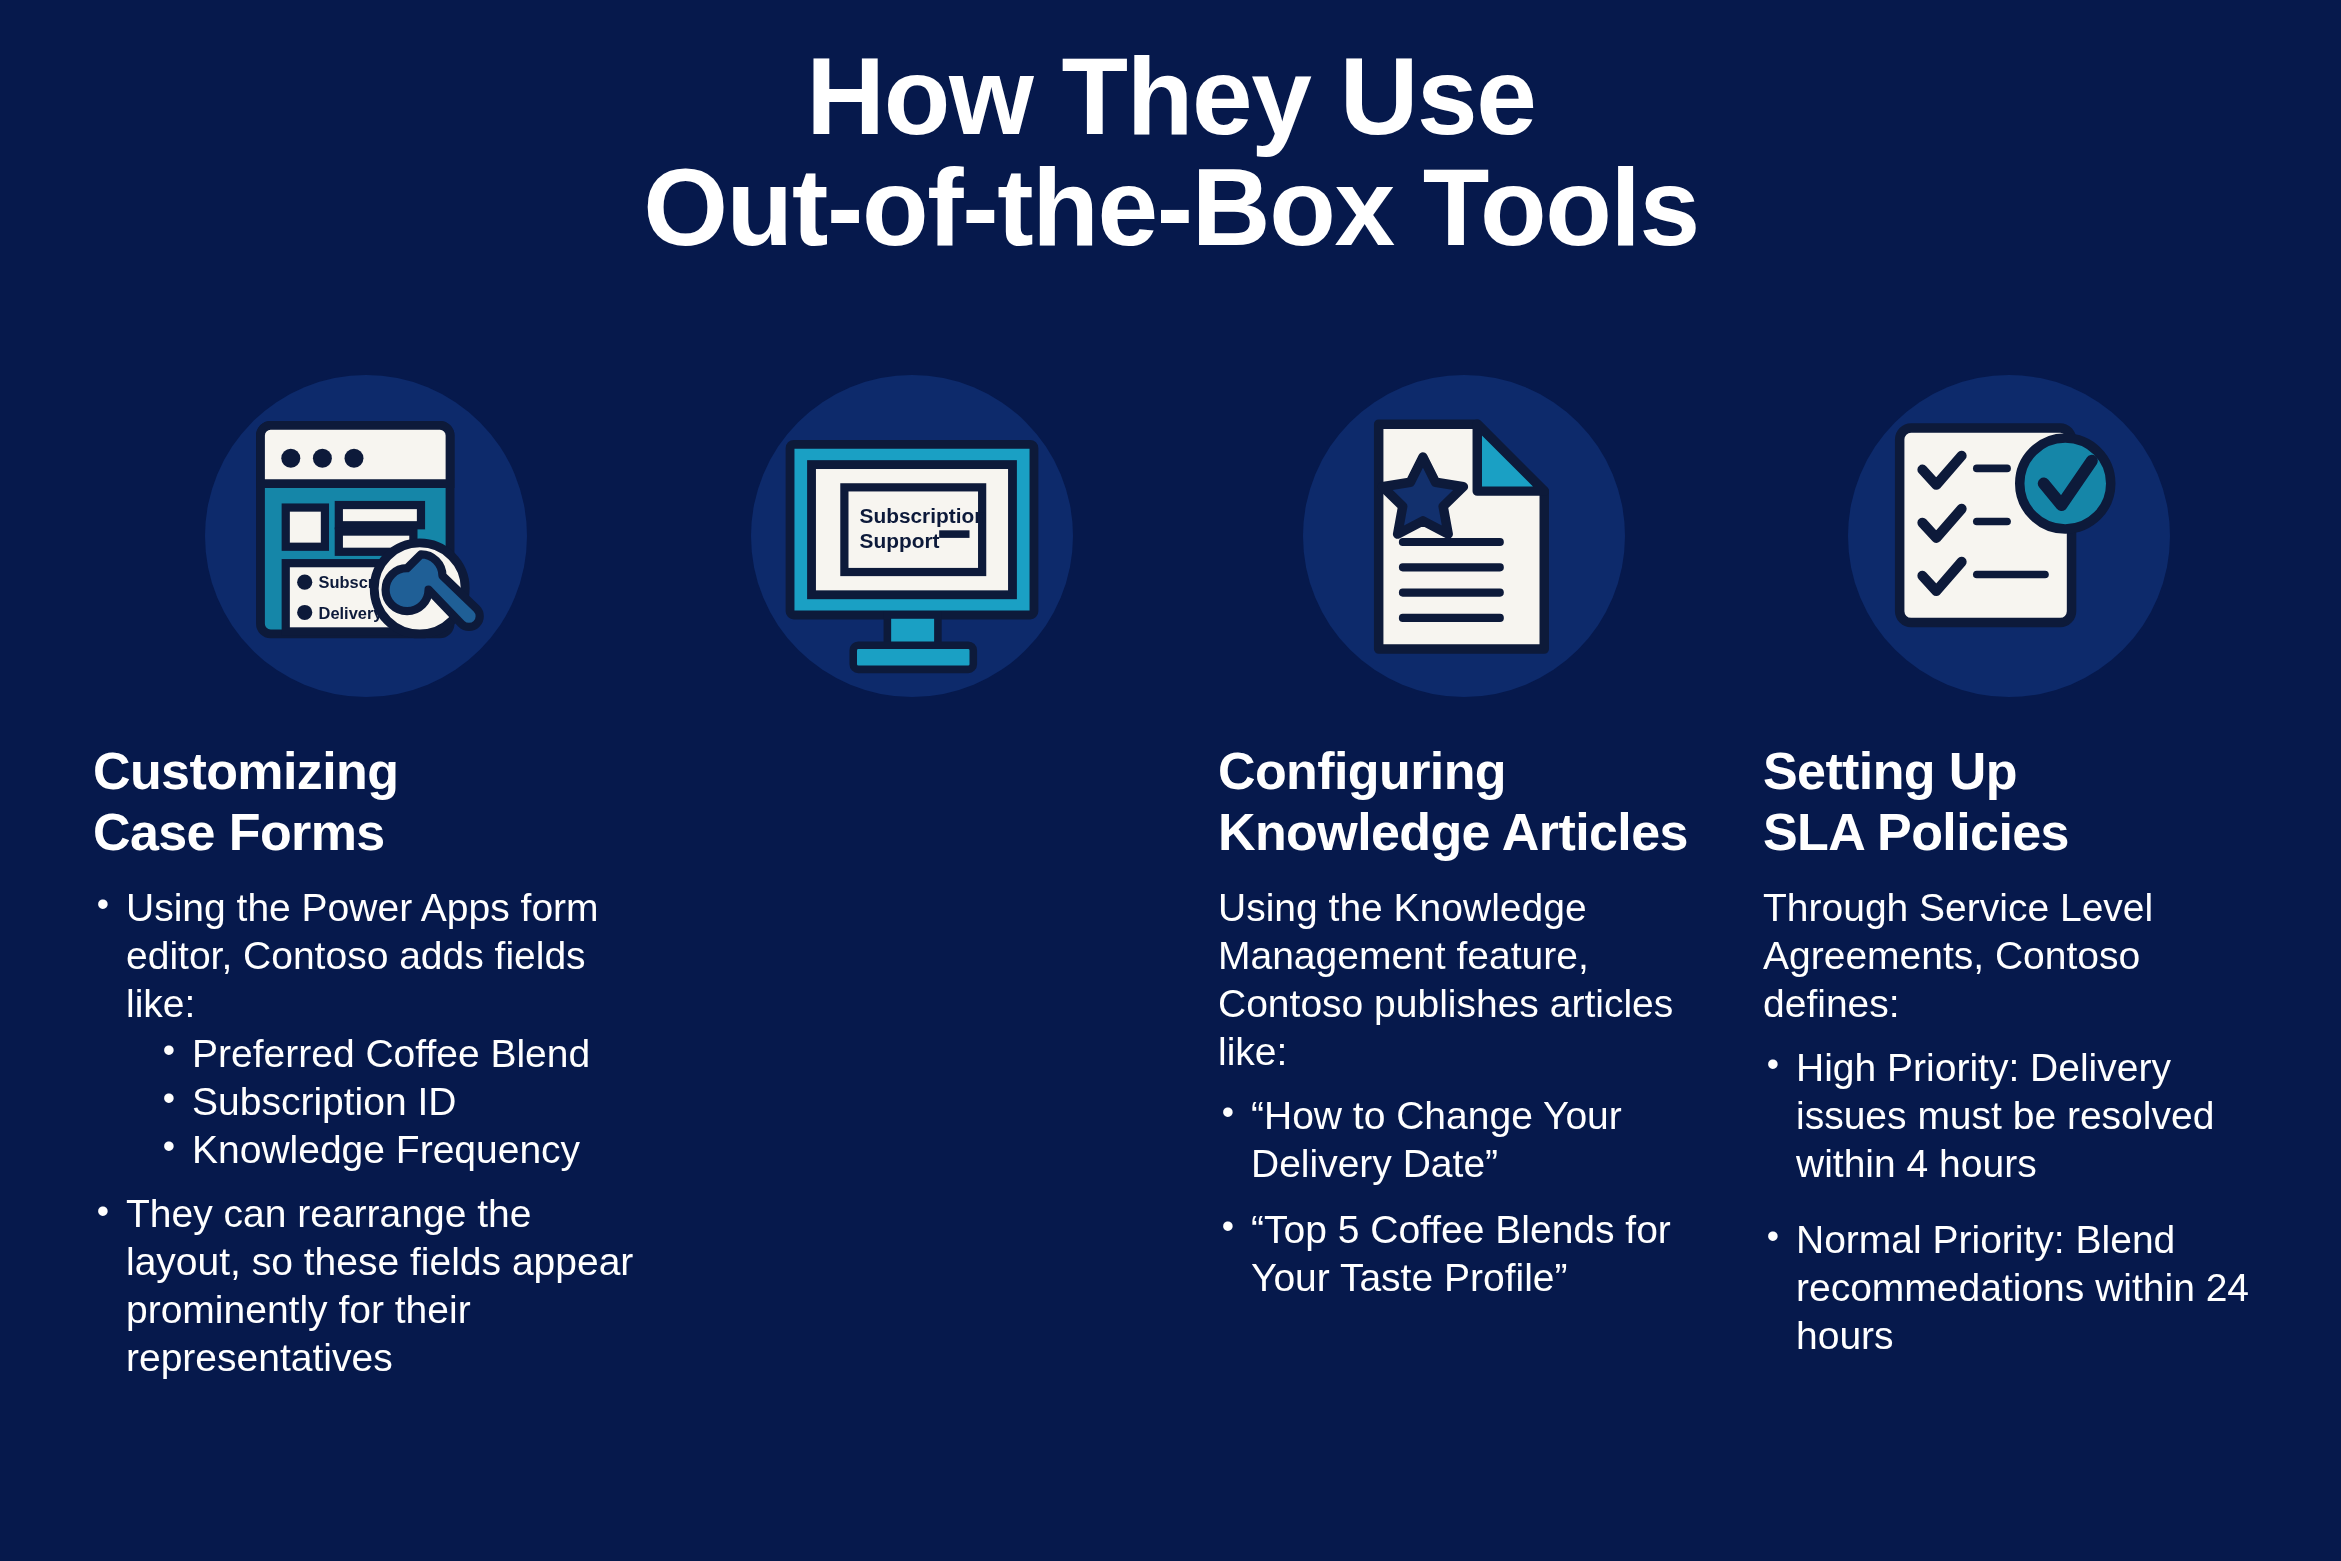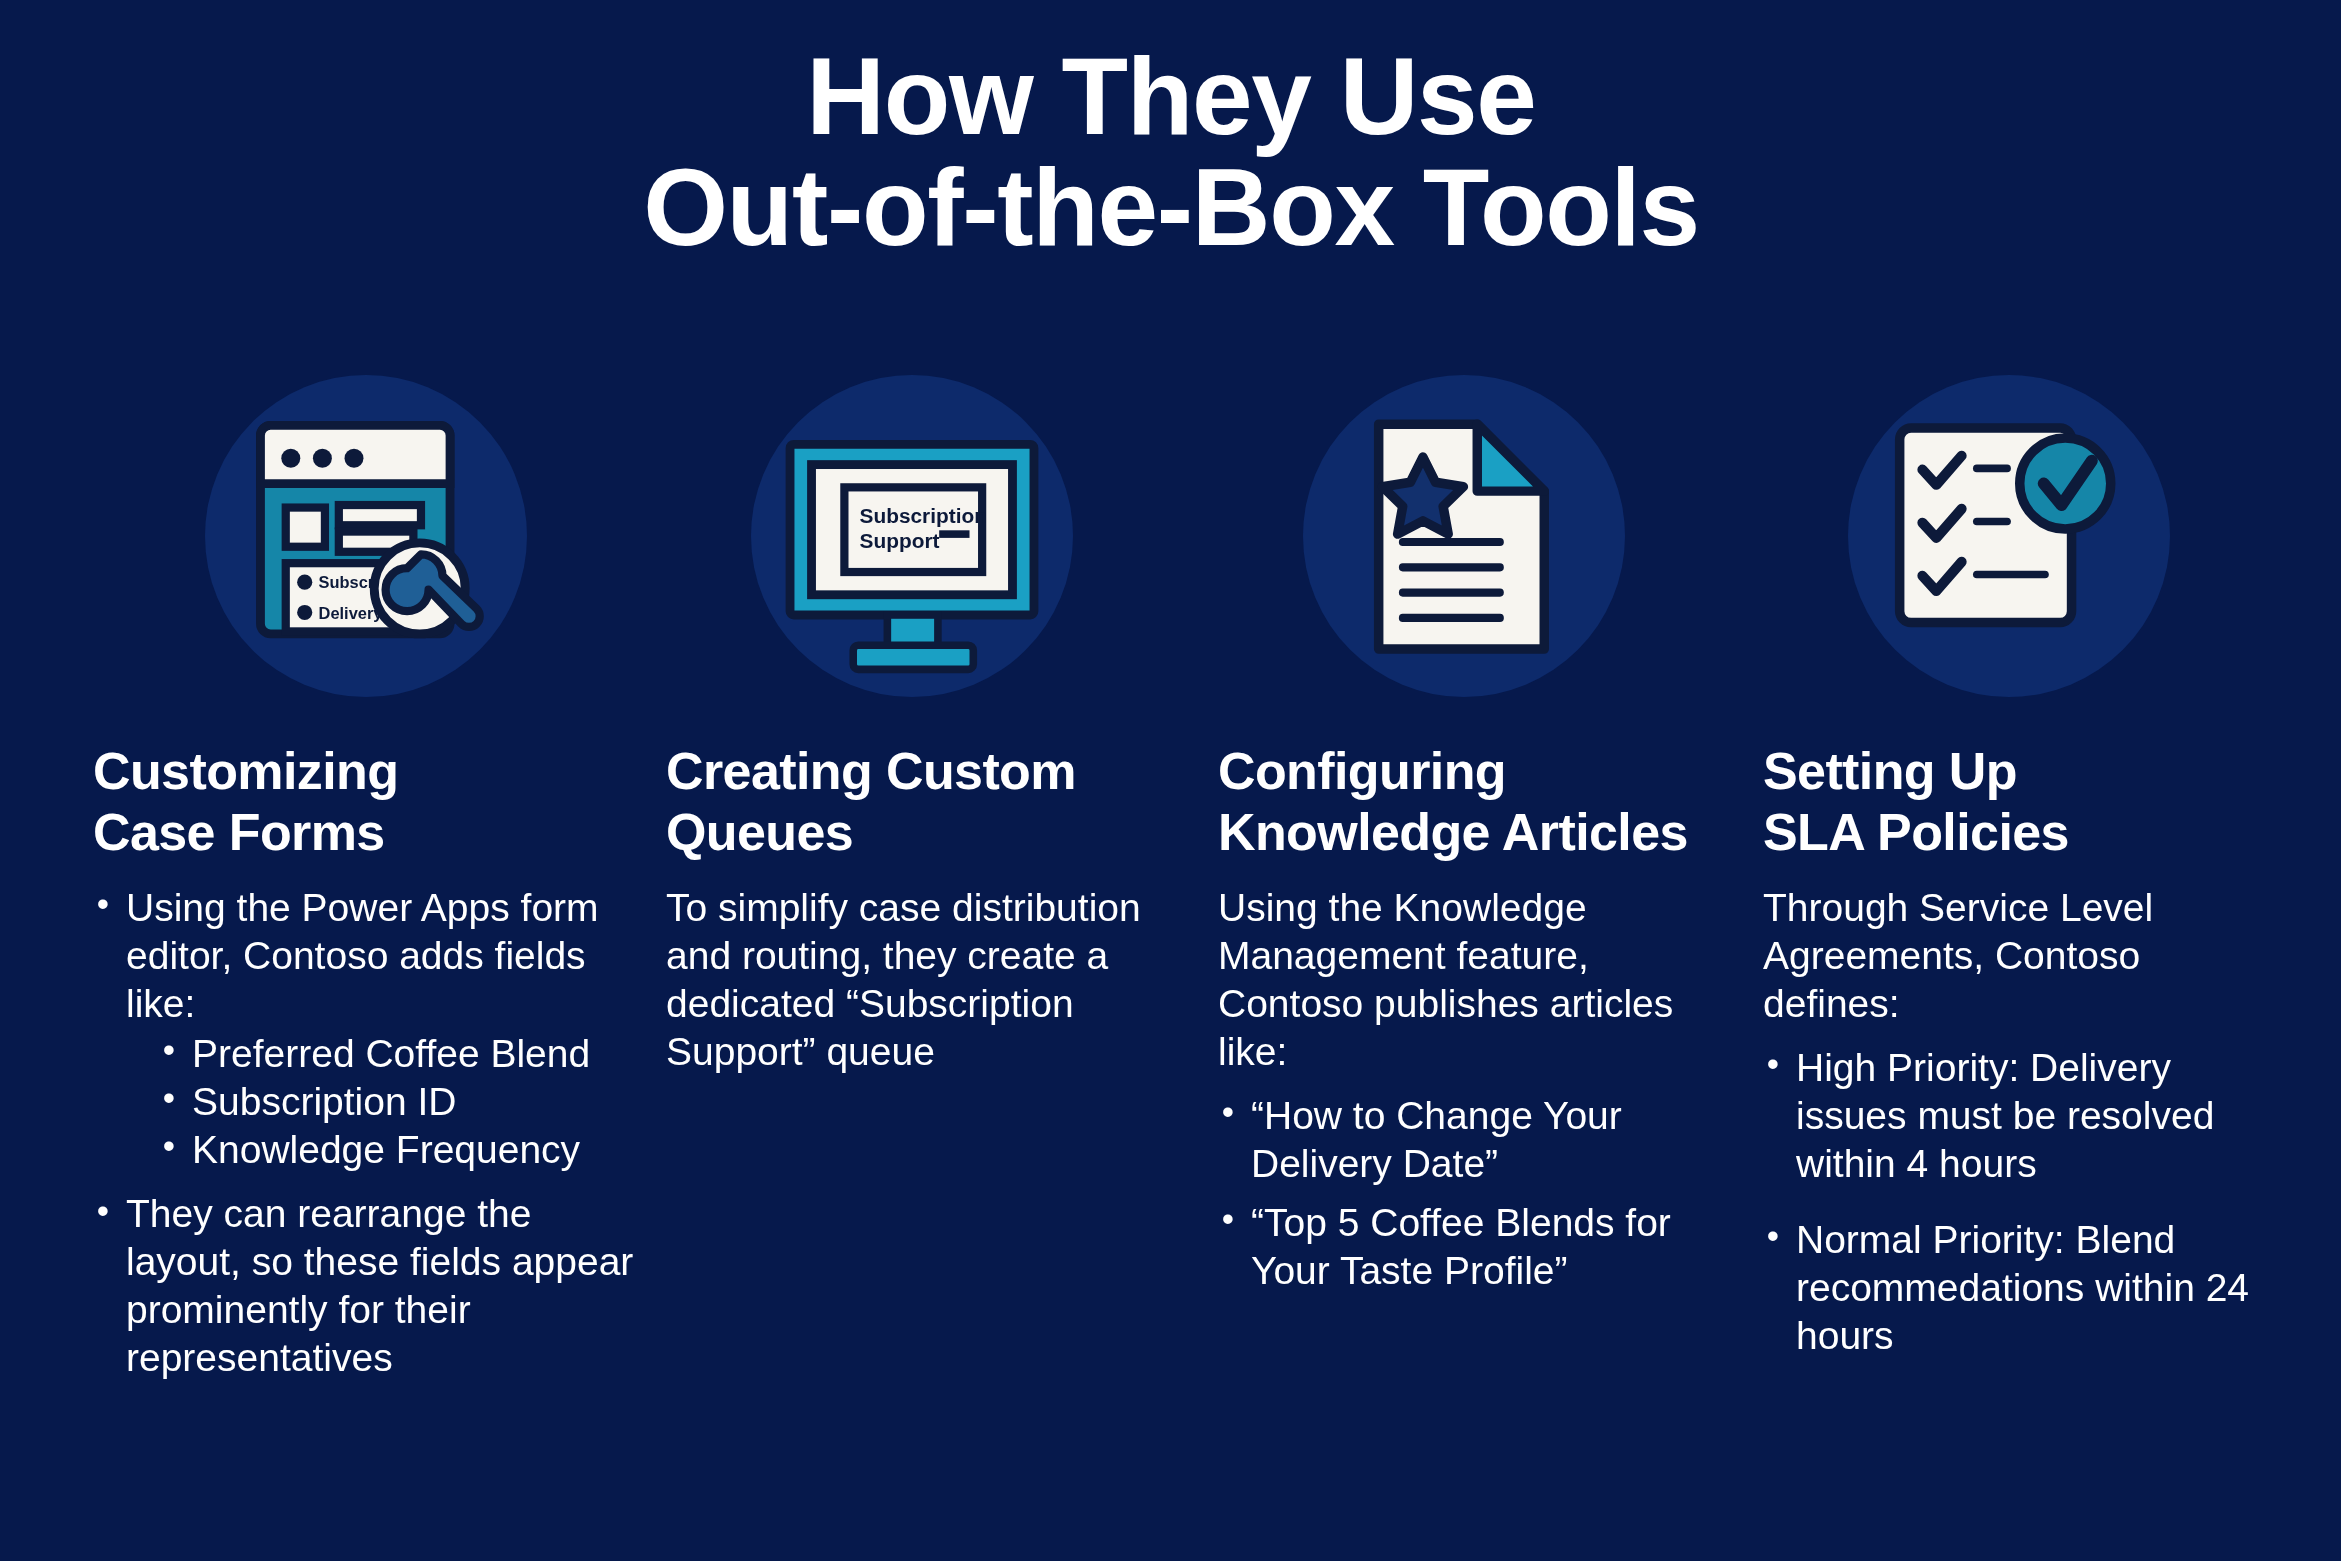--- a/index.html
+++ b/index.html
@@ -238,34 +238,29 @@
           <li>Subscription ID</li>
           <li>Knowledge Frequency</li>
         </ul>
       </li>
       <li class="after-gap" style="margin-top:16.4px;">
         <span>They can rearrange the layout, so these fields appear prominently for their representatives</span>
       </li>
     </ul>
   </div>
 
-  <div class="col c1">
-    <div class="col-head">Creating Custom
-Queues</div>
-    <div class="para">To simplify case distribution and routing, they create a dedicated “Subscription Support” queue</div>
-  </div>
 
   <div class="col c2">
     <div class="col-head">Configuring
 Knowledge Articles</div>
     <div class="para">Using the Knowledge Management feature, Contoso publishes articles like:</div>
     <div class="gap"></div>
     <ul class="bullets">
       <li>“How to Change Your Delivery Date”</li>
-      <li style="margin-top:11px;">“Top 5 Coffee Blends for Your Taste Profile”</li>
+      <li style="margin-top:18px;">“Top 5 Coffee Blends for Your Taste Profile”</li>
     </ul>
   </div>
 
   <div class="col c3">
     <div class="col-head">Setting Up
 SLA Policies</div>
     <div class="para">Through Service Level Agreements, Contoso defines:</div>
     <div class="gap"></div>
     <ul class="bullets">
       <li>High Priority: Delivery issues must be resolved within 4 hours</li>

